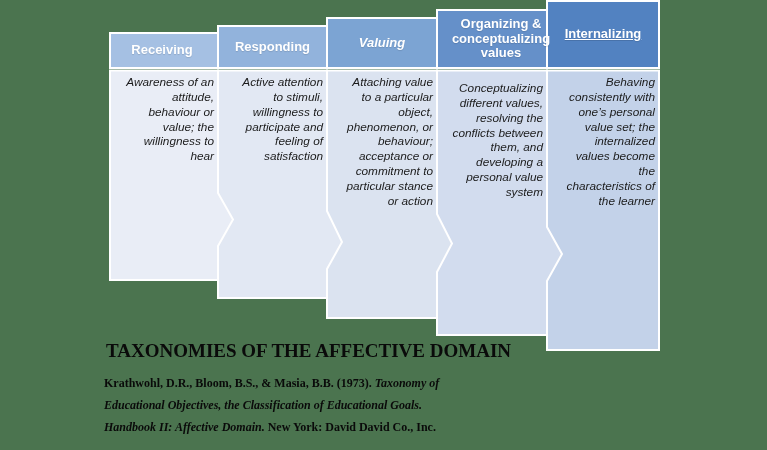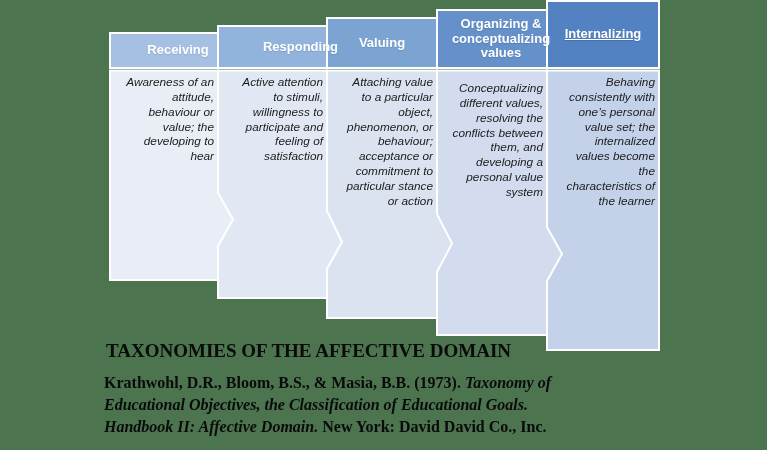--- a/index.html
+++ b/index.html
@@ -41,21 +41,21 @@
     font-size: 19px;
     color: #0a0a0a;
     white-space: nowrap;
   }
   .citation {
     position: absolute;
     left: 104px;
     top: 372px;
     font-family: "Liberation Serif", serif;
     font-weight: bold;
-    font-size: 16px;
+    font-size: 12px;
     line-height: 22px;
     color: #0a0a0a;
   }
   .citation-line { white-space: nowrap; }
   .citation em { font-style: italic; }
 </style>
 </head>
 <body>
 
 <div class="stage">
@@ -68,27 +68,27 @@
     <polygon points="218,70.5 327,70.5 327,211 342,242 327,269 327,298 218,298" stroke="#ffffff" stroke-width="2" fill="#e2e8f3"></polygon>
     <polygon points="110,70.5 218,70.5 218,193 233,219.5 218,246 218,280 110,280" stroke="#ffffff" stroke-width="2" fill="#e9edf6"></polygon>
 
     <rect x="110" y="33" width="108" height="35" stroke="#ffffff" stroke-width="2" fill="#a5c0e3"></rect>
     <rect x="218" y="26" width="109" height="42" stroke="#ffffff" stroke-width="2" fill="#92b3dc"></rect>
     <rect x="327" y="18" width="110" height="50" stroke="#ffffff" stroke-width="2" fill="#7ca4d3"></rect>
     <rect x="437" y="10" width="110" height="58" stroke="#ffffff" stroke-width="2" fill="#6590c9"></rect>
     <rect x="547" y="1" width="112" height="67" stroke="#ffffff" stroke-width="2" fill="#5282c1"></rect>
   </svg>
 
-  <div class="hdr-label" style="left:124px; top:33px; width:108px; height:35px;">Receiving</div>
-  <div class="hdr-label" style="left:218px; top:26px; width:109px; height:42px;padding-left:28px;">Responding</div>
-  <div class="hdr-label" style="left:327px; top:18px; width:110px; height:50px;">Valuing</div>
+  <div class="hdr-label" style="left:108px; top:33px; width:108px; height:35px;">Receiving</div>
+  <div class="hdr-label" style="left:218px; top:26px; width:109px; height:42px;">Responding</div>
+  <div class="hdr-label" style="left:327px; top:18px; width:110px; height:50px;font-style:italic;">Valuing</div>
   <div class="hdr-label" style="left:437px; top:10px; width:128px; height:58px; padding:0 6px; box-sizing:border-box;">Organizing &amp; conceptualizing values</div>
   <div class="hdr-label" style="left:547px; top:1px; width:112px; height:67px;text-decoration:underline;">Internalizing</div>
 
-  <div class="body-text" style="left:124px; top:75px; width:90px;">Awareness of an attitude, behaviour or value; the developing to hear</div>
+  <div class="body-text" style="left:124px; top:75px; width:90px;">Awareness of an attitude, behaviour or value; the willingness to hear</div>
   <div class="body-text" style="left:231px; top:75px; width:92px;">Active attention to stimuli, willingness to participate and feeling of satisfaction</div>
   <div class="body-text" style="left:340px; top:75px; width:93px;">Attaching value to a particular object, phenomenon, or behaviour; acceptance or commitment to particular stance or action</div>
   <div class="body-text" style="left:450px; top:81px; width:93px;font-style:italic;">Conceptualizing different values, resolving the conflicts between them, and developing a personal value system</div>
   <div class="body-text" style="left:560px; top:75px; width:95px;">Behaving consistently with one’s personal value set; the internalized values become the characteristics of the learner</div>
 
   <div class="slide-title">TAXONOMIES OF THE AFFECTIVE DOMAIN</div>
 
   <div class="citation">
     <div class="citation-line"><span>Krathwohl, D.R., Bloom, B.S., &amp; Masia, B.B. (1973). </span><em>Taxonomy of</em></div>
     <div class="citation-line"><em>Educational Objectives, the Classification of Educational Goals.</em></div>

